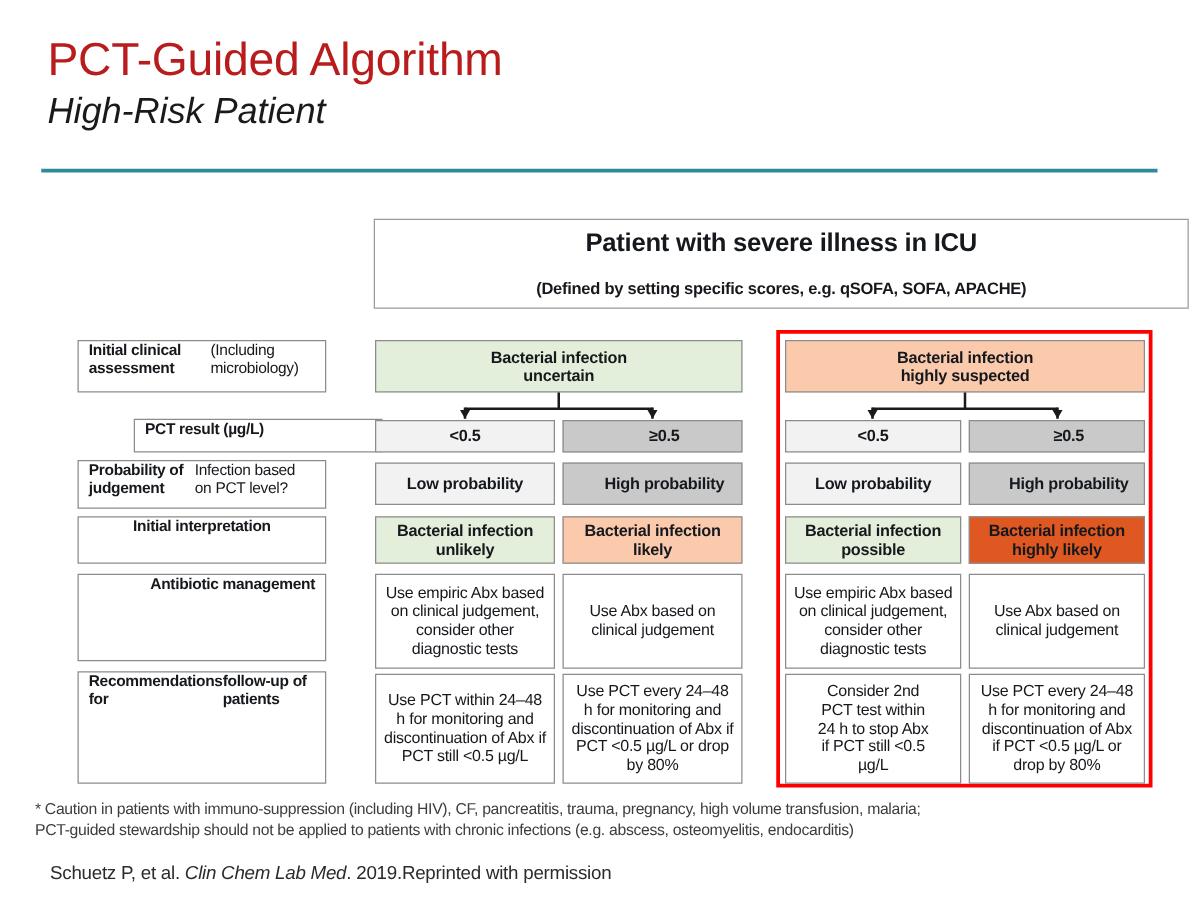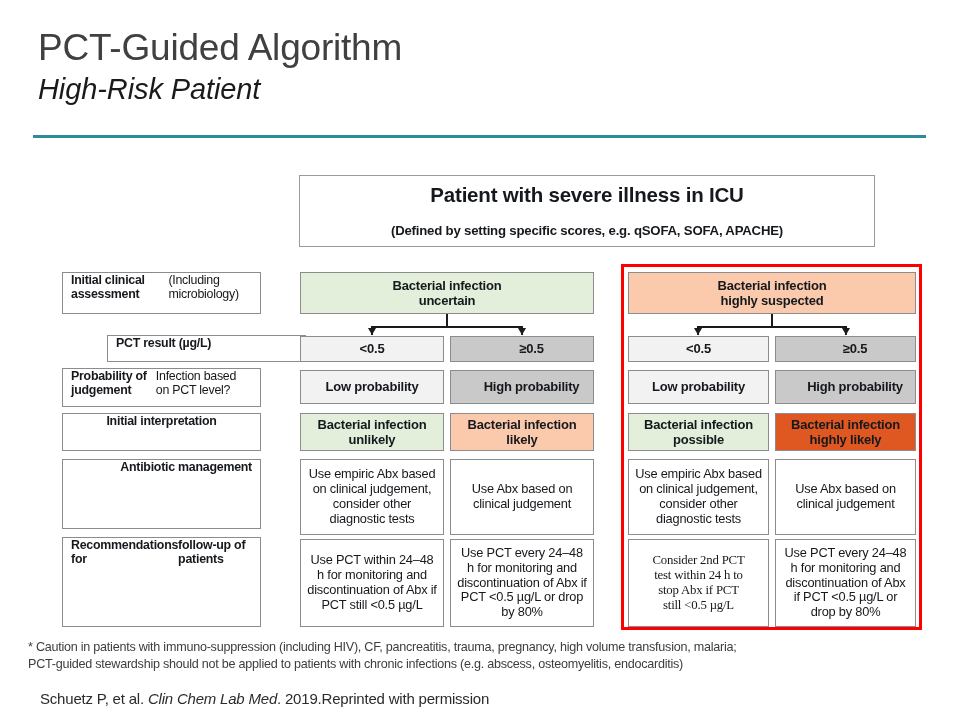--- a/index.html
+++ b/index.html
@@ -7,21 +7,21 @@
     width: 960px; height: 720px;
     background: #ffffff;
     font-family: "Liberation Sans", sans-serif;
     overflow: hidden;
   }
   .slide { position: relative; width: 960px; height: 720px; background: #fff; }
 
   
   .title-block { position: absolute; left: 38px; top: 26px; }
   .title-main {
-    font-size: 37px; font-weight: 400; color: #404040;
+    font-size: 37px; font-weight: 400; color: #b91c1c;
     letter-spacing: -0.2px; line-height: 44px;
   }
   .title-sub {
     font-size: 29px; font-style: italic; font-weight: 400;
     color: #1a1a1a; line-height: 38px; letter-spacing: -0.1px;
   }
   .title-rule {
     position: absolute; left: 33px; top: 135px;
     width: 893px; height: 3px; background: #2e8b9a;
   }
@@ -33,21 +33,21 @@
     position: absolute;
     border: 1px solid #8c8c8c;
     display: flex; align-items: center; justify-content: center;
     text-align: center;
     color: #15181c;
     line-height: 1.16;
   }
   .node span { display: block; }
 
   .hdr-top {
-    left: 299px; top: 175px; width: 576px; height: 72px;
+    left: 299px; top: 175px; width: 652px; height: 72px;
     background: #ffffff; border: 1px solid #9a9a9a;
     flex-direction: column;
     gap: 13px;
   }
   .hdr-top .l1 { font-size: 20.5px; font-weight: bold; letter-spacing: -0.2px; }
   .hdr-top .l2 { font-size: 13.2px; font-weight: bold; margin-top: 3px; letter-spacing: -0.2px; }
 
   
   .lbl {
     left: 62px; width: 199px;
@@ -222,21 +222,21 @@
       <span class="t-bold">highly likely</span>
     </div>
 
     <div class="node white" style="left:628px;top:459px;width:141px;height:76px;padding:0 4px;">
       <span class="t-plain">Use empiric Abx based on clinical judgement, consider other diagnostic tests</span>
     </div>
     <div class="node white" style="left:775px;top:459px;width:141px;height:76px;padding:0 7px;">
       <span class="t-plain">Use Abx based on clinical judgement</span>
     </div>
 
-    <div class="node white" style="left:628px;top:539px;width:141px;height:88px;padding:0 22px;font-family:Liberation Serif, serif;">
+    <div class="node white" style="left:628px;top:539px;width:141px;height:88px;padding:0 22px;">
       <span class="t-plain">Consider 2nd PCT test within 24 h to stop Abx if PCT still &lt;0.5 µg/L</span>
     </div>
     <div class="node white" style="left:775px;top:539px;width:141px;height:88px;padding:0 5px;">
       <span class="t-plain">Use PCT every 24–48 h for monitoring and discontinuation of Abx if PCT &lt;0.5 µg/L or drop by 80%</span>
     </div>
   </div>
 
   <div class="footnote">
     <div>* Caution in patients with immuno-suppression (including HIV), CF, pancreatitis, trauma, pregnancy, high volume transfusion, malaria;</div>
     <div>PCT-guided stewardship should not be applied to patients with chronic infections (e.g. abscess, osteomyelitis, endocarditis)</div>

